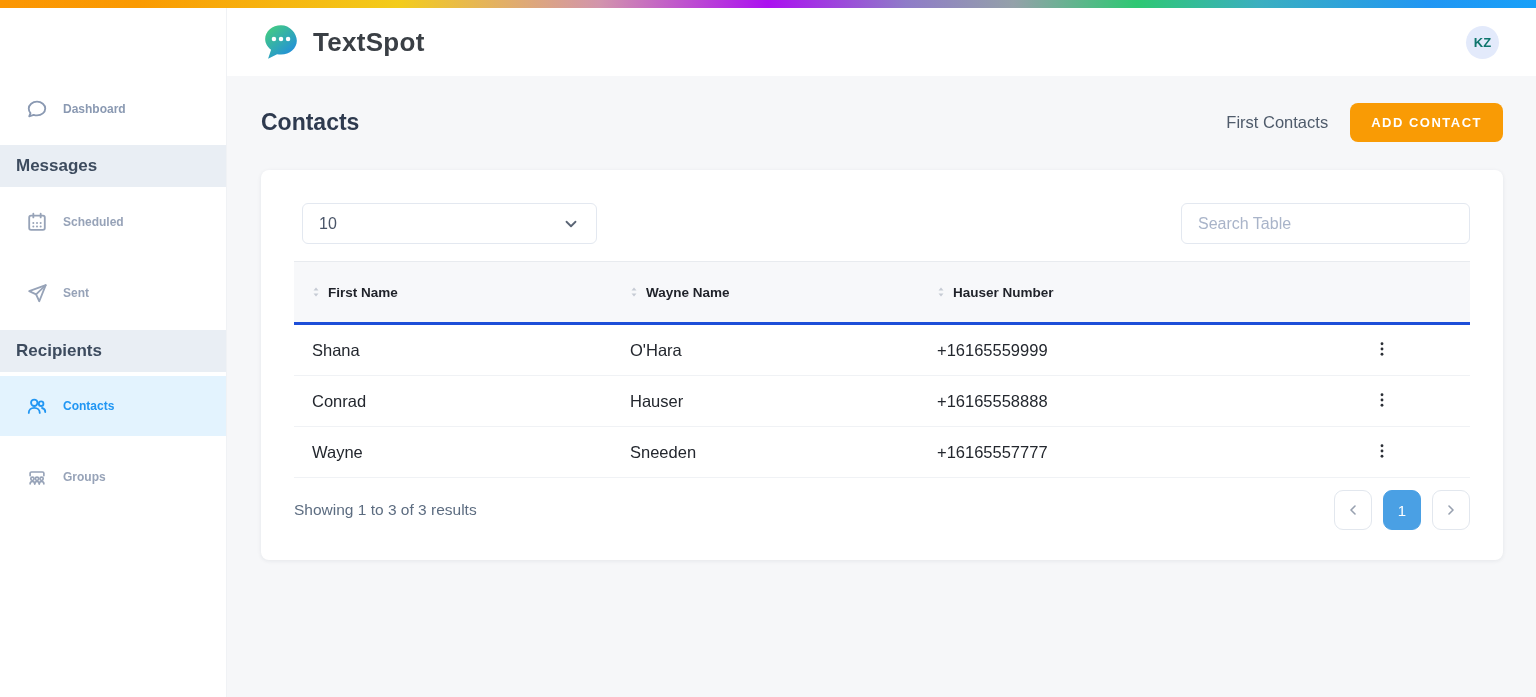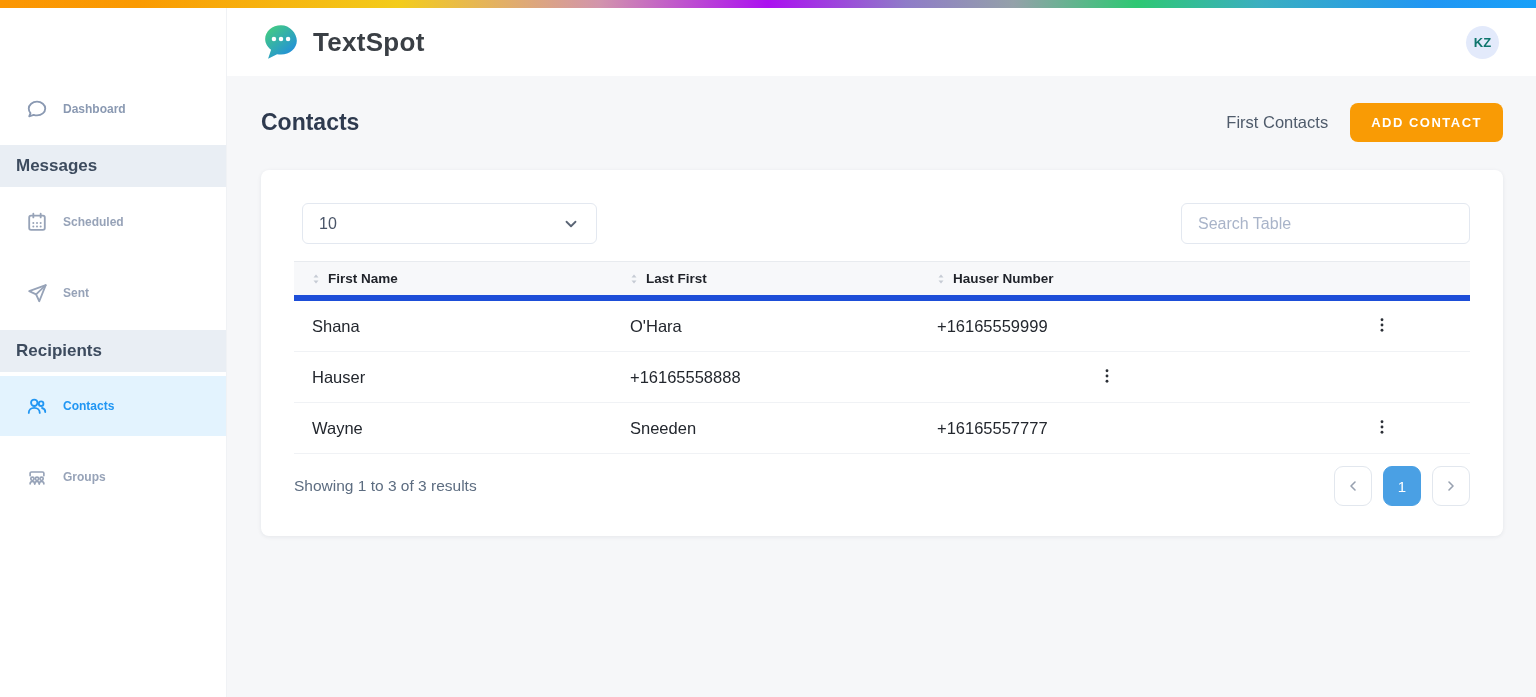--- a/index.html
+++ b/index.html
@@ -48,22 +48,22 @@
   .select-box { width:295px; height:41px; border:1px solid #E3E8F0; border-radius:6px;
     display:flex; align-items:center; justify-content:space-between; padding:0 16px;
     font-size:16px; color:#4A5568; cursor:pointer; background:#fff; }
   .select-box .chev { color:#5A6575; display:flex; }
   .search-input { width:289px; height:41px; border:1px solid #E3E8F0; border-radius:6px;
     padding:0 16px; font-family:inherit; font-size:16px; color:#4A5568; outline:none; background:#fff; }
   .search-input::placeholder { color:#A9B4C9; }
 
   
   .table { margin-top:17px; }
-  .t-head { display:grid; grid-template-columns:318px 307px 375px 1fr; height:40px;
-    background:#F7F8FA; border-top:1px solid #E8EBEF; border-bottom:6px solid #1d4ed8; align-items:center; }
+  .t-head { display:grid; grid-template-columns:318px 307px 375px 1fr; height:64px;
+    background:#F7F8FA; border-top:1px solid #E8EBEF; border-bottom:3px solid #1d4ed8; align-items:center; }
   .th { display:flex; align-items:center; gap:6px; padding-left:16px; font-size:13.5px; font-weight:700;
     color:#1F2229; cursor:pointer; }
   .th .sort { color:#C6CBD4; display:flex; }
   .t-row { display:grid; grid-template-columns:318px 307px 375px 1fr; height:51px;
     border-bottom:1px solid #F0F2F5; align-items:center; }
   .td { padding-left:18px; font-size:16.5px; color:#23272E; }
   .td-actions { display:flex; justify-content:center; }
   .kebab-btn { background:none; border:none; color:#2B2F36; cursor:pointer; display:flex; padding:6px; }
 
   
@@ -208,21 +208,21 @@
               </span>
             <span>First Name</span>
           </div>
           <div class="th">
             <span class="sort">
                 <svg viewBox="0 0 24 24" width="12" height="12" fill="currentColor">
                   <path d="M12 3l5 6H7l5-6z"></path>
                   <path d="M12 21l-5-6h10l-5 6z"></path>
                 </svg>
               </span>
-            <span>Last First</span>
+            <span>Wayne Name</span>
           </div>
           <div class="th">
             <span class="sort">
                 <svg viewBox="0 0 24 24" width="12" height="12" fill="currentColor">
                   <path d="M12 3l5 6H7l5-6z"></path>
                   <path d="M12 21l-5-6h10l-5 6z"></path>
                 </svg>
               </span>
             <span>Hauser Number</span>
           </div>
@@ -238,20 +238,21 @@
               <span><svg viewBox="0 0 24 24" width="18" height="18" fill="currentColor">
                     <circle cx="12" cy="5" r="1.9"></circle>
                     <circle cx="12" cy="12" r="1.9"></circle>
                     <circle cx="12" cy="19" r="1.9"></circle>
                   </svg></span>
             </button>
           </div>
         </div>
 
         <div class="t-row">
+          <div class="td">Conrad</div>
           <div class="td">Hauser</div>
           <div class="td">+16165558888</div>
           <div class="td-actions">
             <button class="kebab-btn">
               <span><svg viewBox="0 0 24 24" width="18" height="18" fill="currentColor">
                     <circle cx="12" cy="5" r="1.9"></circle>
                     <circle cx="12" cy="12" r="1.9"></circle>
                     <circle cx="12" cy="19" r="1.9"></circle>
                   </svg></span>
             </button>

